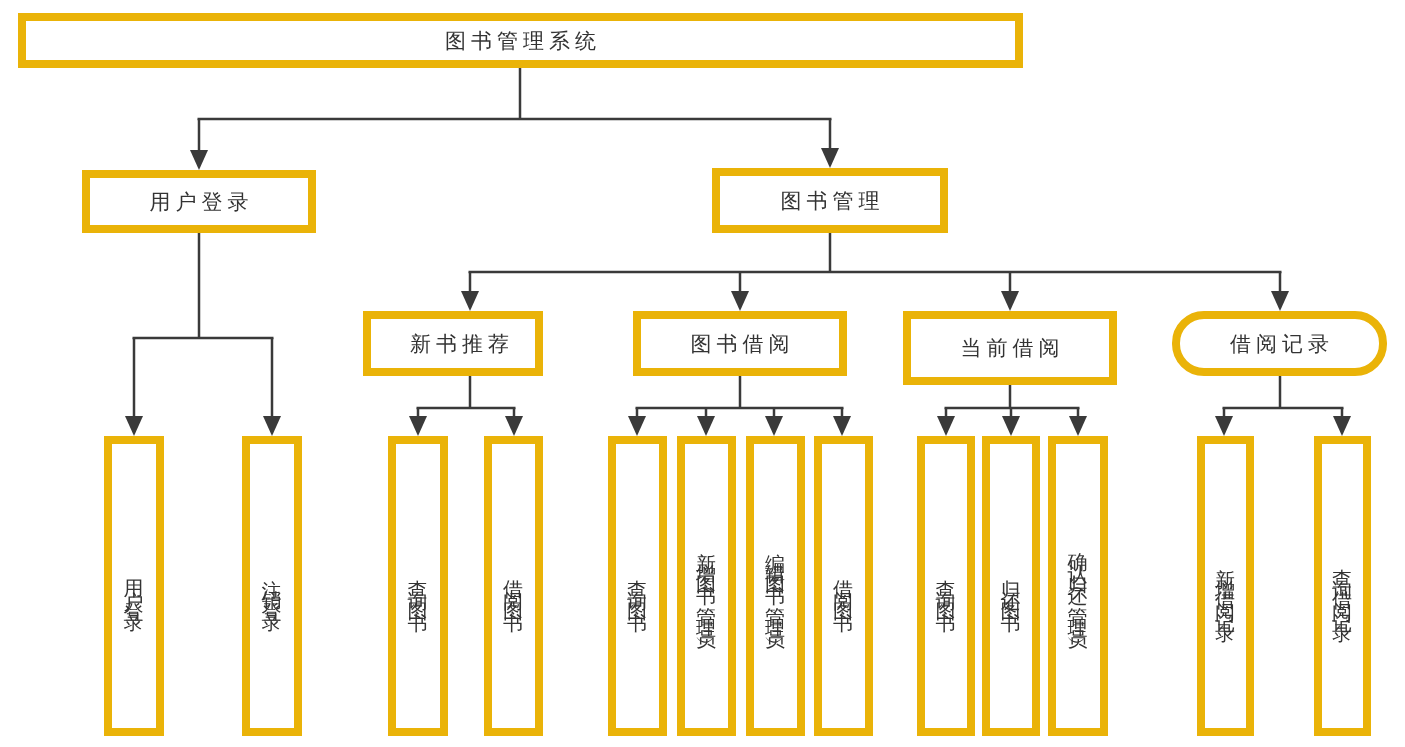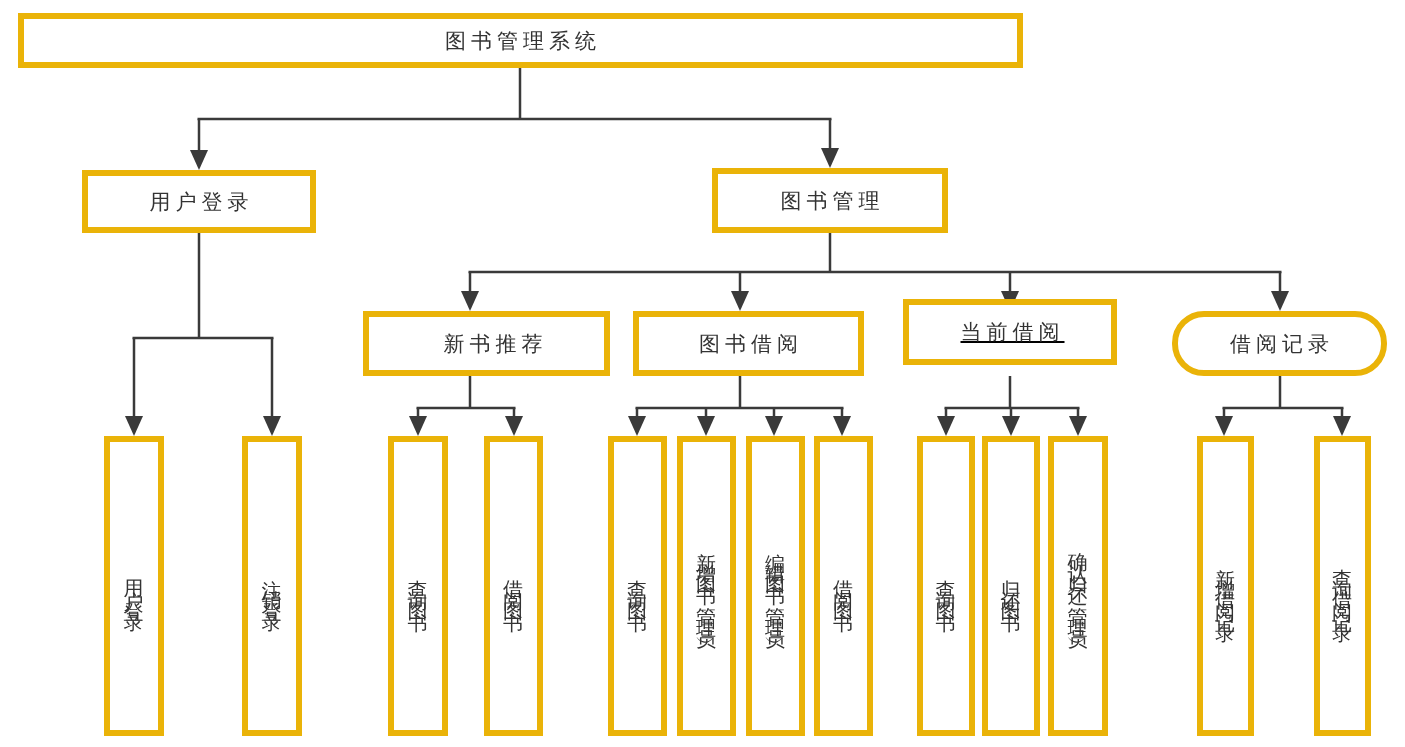--- a/index.html
+++ b/index.html
@@ -5,21 +5,21 @@
   html,body{margin:0;padding:0;}
   body{
     width:1405px;height:747px;background:#ffffff;overflow:hidden;position:relative;
     font-family:"Liberation Sans","DejaVu Sans",sans-serif;
   }
   .canvas{position:absolute;left:0;top:0;width:1405px;height:747px;}
   .connectors{position:absolute;left:0;top:0;z-index:1;pointer-events:none;}
   .connectors line{stroke:#3a3a3a;stroke-width:2.5;}
   .connectors polygon{fill:#3a3a3a;stroke:none;}
   .hbox,.vbox{
-    position:absolute;background:#ffffff;border:6px solid #eab308;box-sizing:border-box;
+    position:absolute;background:#ffffff;border:8px solid #eab308;box-sizing:border-box;
     display:flex;align-items:center;justify-content:center;z-index:2;
   }
   .hbox .lbl{
     font-size:21px;letter-spacing:5px;text-indent:5px;color:#333333;white-space:nowrap;
   }
   .vbox .lbl{
     writing-mode:vertical-rl;text-orientation:mixed;
     font-size:20px;letter-spacing:11px;line-height:1;color:#333333;white-space:nowrap;
   }
   .watermark{
@@ -98,27 +98,27 @@
     <span class="lbl">图书管理系统</span>
   </div>
 
   <div class="hbox" style="left:82px;top:170px;width:234px;height:63px;">
     <span class="lbl">用户登录</span>
   </div>
   <div class="hbox" style="left:712px;top:168px;width:236px;height:65px;">
     <span class="lbl">图书管理</span>
   </div>
 
-  <div class="hbox" style="left:363px;top:311px;width:247px;height:65px;padding-left:13px;">
+  <div class="hbox" style="left:363px;top:311px;width:180px;height:65px;padding-left:13px;">
     <span class="lbl">新书推荐</span>
   </div>
-  <div class="hbox" style="left:633px;top:311px;width:231px;height:65px;">
+  <div class="hbox" style="left:633px;top:311px;width:214px;height:65px;">
     <span class="lbl">图书借阅</span>
   </div>
-  <div class="hbox" style="left:903px;top:299px;width:214px;height:66px;text-decoration:underline;">
+  <div class="hbox" style="left:903px;top:311px;width:214px;height:74px;">
     <span class="lbl">当前借阅</span>
   </div>
   <div class="hbox" style="left:1172px;top:311px;width:215px;height:65px;border-radius:32px;">
     <span class="lbl">借阅记录</span>
   </div>
 
   <div class="vbox" style="left:104px;top:436px;width:60px;height:300px;">
     <span class="lbl">用户登录</span>
   </div>
   <div class="vbox" style="left:242px;top:436px;width:60px;height:300px;">

